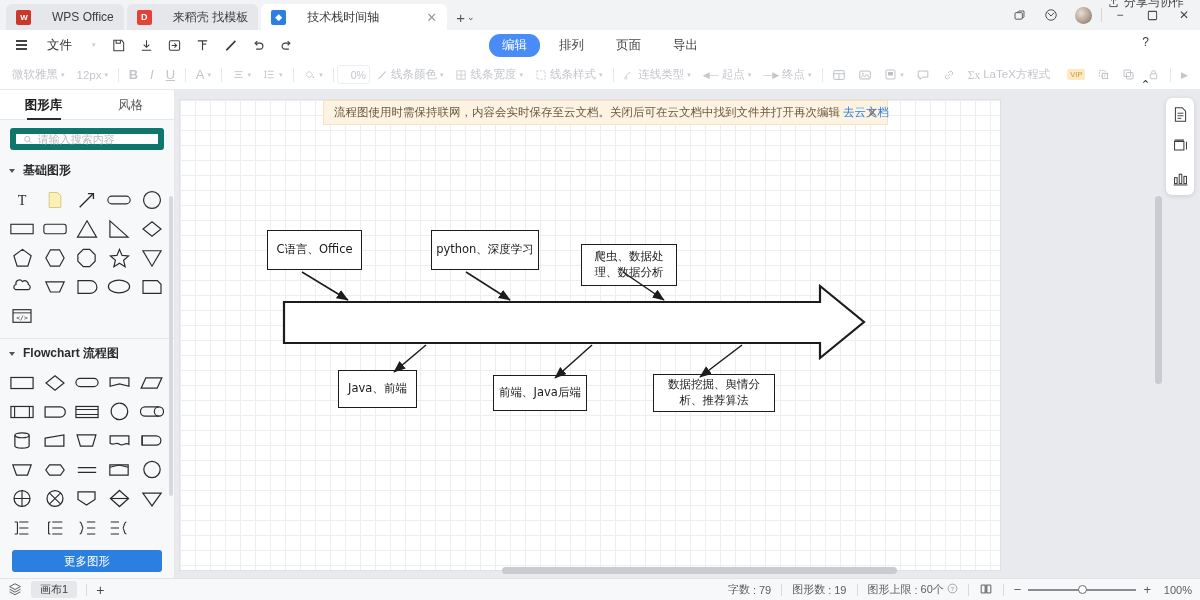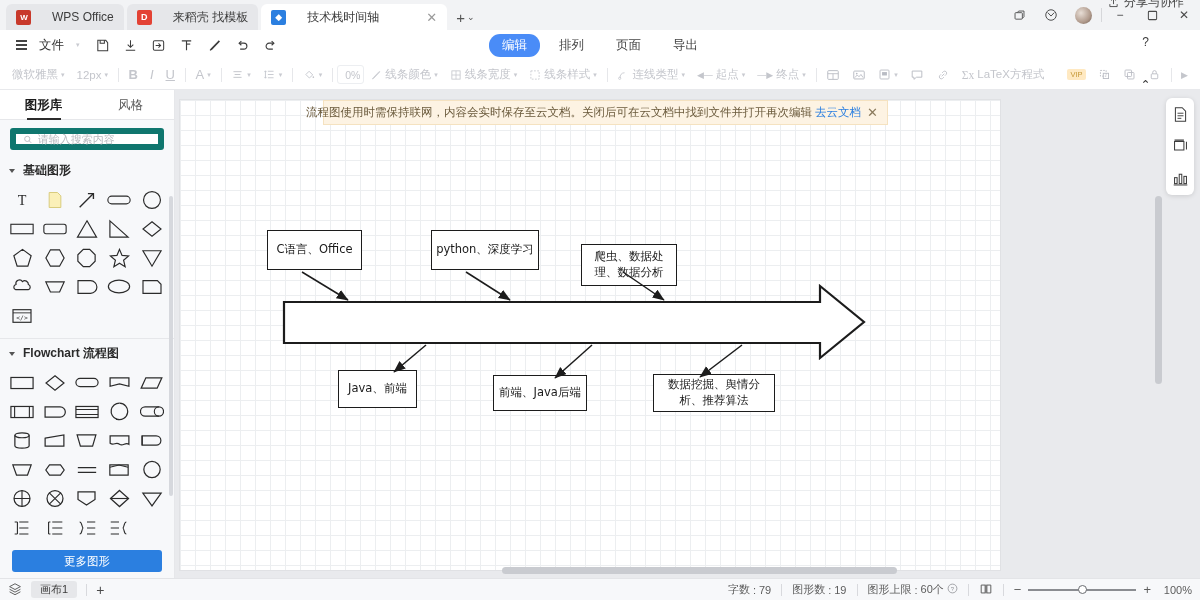--- a/index.html
+++ b/index.html
@@ -41,21 +41,21 @@
   .wc { width: 32px; height: 30px; display: flex; align-items: center;
     justify-content: center; color: #4a4a4a; }
   .avatar { width: 17px; height: 17px; border-radius: 50%;
     background: radial-gradient(circle at 35% 35%, #e8ded6, #b09a8c 60%, #6b5a4e); }
   .wc-sep { width: 1px; height: 14px; background: #d6d7da; margin: 0 2px; }
 
   
   .menubar { height: 30px; background: #fff; display: flex; align-items: center;
     position: relative; flex: none; }
   .menu-left { display: flex; align-items: center; gap: 2px; padding-left: 8px; }
-  .mfile { display: flex; align-items: center; gap: 12px; padding: 0 8px; height: 24px;
+  .mfile { display: flex; align-items: center; gap: 20px; padding: 0 8px; height: 24px;
     font-size: 12.5px; color: #333; }
   .hamb { display: inline-flex; flex-direction: column; gap: 2.5px; }
   .hamb i { display: block; width: 11px; height: 1.4px; background: #444; }
   .micon { width: 26px; height: 24px; display: flex; align-items: center;
     justify-content: center; color: #3c3c3c; }
   .menu-center { position: absolute; left: 50%; transform: translateX(-50%);
     display: flex; align-items: center; gap: 6px; }
   .mtab { padding: 3px 13px; border-radius: 11px; font-size: 12.5px; color: #444; }
   .mtab.active { background: #4a8cf7; color: #fff; }
   .menu-right { margin-left: auto; display: flex; align-items: center; gap: 19px;
@@ -67,21 +67,21 @@
     display: flex; align-items: center; padding: 0 6px; gap: 0; flex: none;
     color: #c9cbd1; font-size: 11.5px; white-space: nowrap; overflow: hidden; }
   .fitem { display: flex; align-items: center; gap: 3px; padding: 0 6px; height: 22px;
     color: #c4c6cc; }
   .caret { font-size: 7px; color: #c9cbd1; }
   .fsep { width: 1px; height: 14px; background: #e6e7ea; margin: 0 4px; }
   .fnum { width: 46px; height: 19px; border: 1px solid #eceef1; border-radius: 3px;
     display: flex; align-items: center; justify-content: flex-end; padding-right: 3px;
     font-size: 10.5px; color: #c4c6cc; }
   .vip { background: #ffe9c2; color: #c79a3a; font-size: 7.5px; border-radius: 2px;
-    padding: 0 3px; line-height: 11px; margin-left: 20px; }
+    padding: 0 3px; line-height: 11px; margin-left: 14px; }
 
   
   .workspace { flex: 1; display: flex; position: relative; min-height: 0; }
 
   
   .sidebar { width: 175px; background: #f7f8fa; border-right: 1px solid #e6e7ea;
     display: flex; flex-direction: column; flex: none; position: relative; }
   .sb-tabs { height: 30px; display: flex; align-items: center;
     border-bottom: 1px solid #e6e7ea; background: #fff; }
   .sb-tab { flex: 1; text-align: center; font-size: 12.5px; color: #5a5a5a;
@@ -118,21 +118,21 @@
     background: #fff;
     background-image:
       linear-gradient(to right, #eceef0 1px, transparent 1px),
       linear-gradient(to bottom, #eceef0 1px, transparent 1px);
     background-size: 15px 15px;
     box-shadow: 0 0 0 1px #e0e1e4;
   }
   .notice {
     position: absolute; left: 143px; top: 0px; width: 565px; height: 25px;
     background: #fdf3e3; border: 1px solid #f5e2c0; display: flex; align-items: center;
-    justify-content: flex-end; font-size: 11.5px; color: #6a5a3c; padding: 0 26px 0 10px;
+    justify-content: space-between; font-size: 11.5px; color: #6a5a3c; padding: 0 26px 0 10px;
     z-index: 6; white-space: nowrap;
   }
   .notice a { color: #2b7fe0; text-decoration: none; margin-left: 3px; }
   .notice .nclose { position: absolute; right: 9px; color: #8a7a5c; font-size: 13px; }
 
   .diagram { position: absolute; left: 0; top: 0; width: 100%; height: 100%; z-index: 4; }
   .dbox {
     position: absolute; border: 1.6px solid #1c1c1c; background: #fff;
     display: flex; align-items: center; justify-content: center; text-align: center;
     font-size: 11.5px; color: #1a1a1a; line-height: 1.35; padding: 2px 4px;

